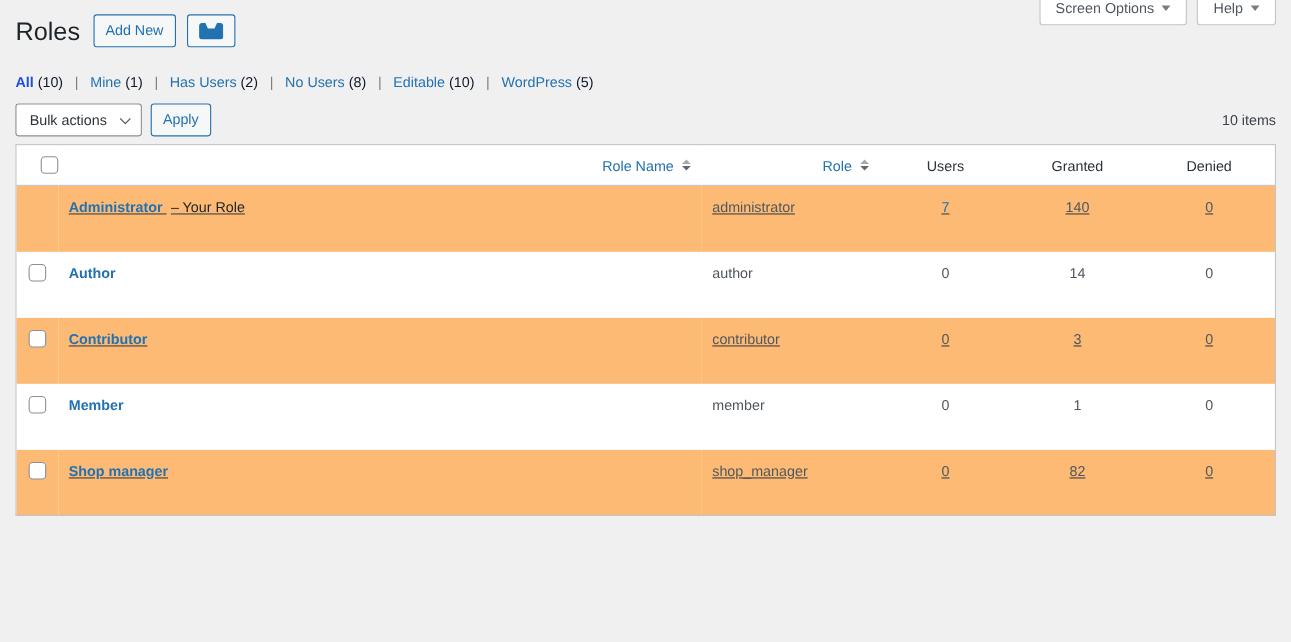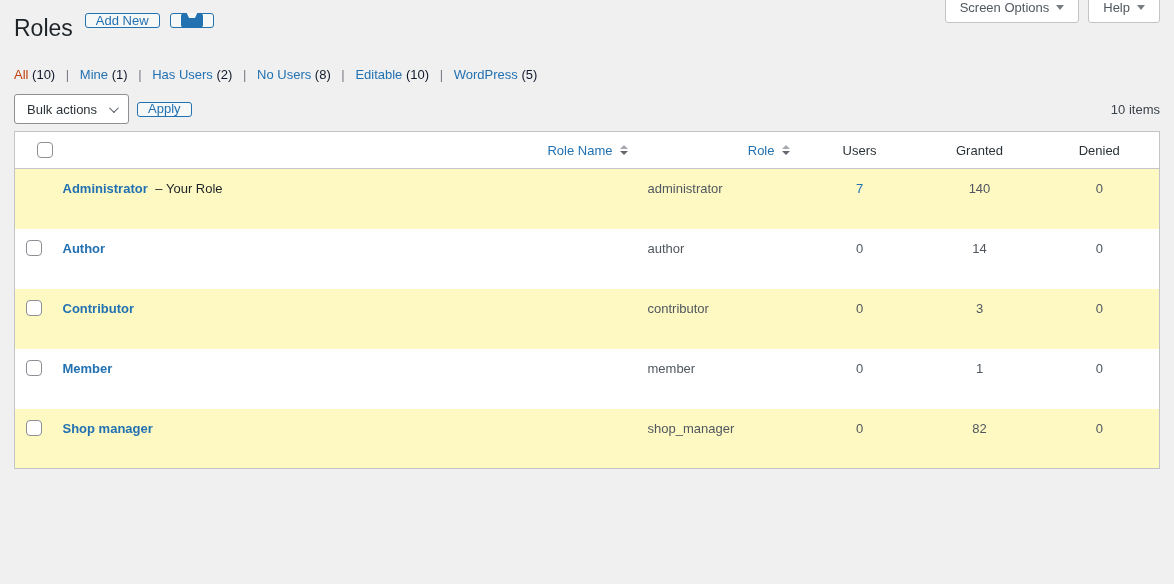--- a/index.html
+++ b/index.html
@@ -21,34 +21,34 @@
     display: inline-flex; align-items: center; gap: 7px; cursor: pointer;
   }
   .tri-down { width: 0; height: 0; border-left: 4px solid transparent;
     border-right: 4px solid transparent; border-top: 5px solid #787c82; display: inline-block; }
 
   
   .page-header { display: flex; align-items: flex-start; }
   h1.page-title { font-size: 23px; font-weight: 400; color: #1d2327; margin: 0; padding: 0; line-height: 30px; }
   .btn {
     display: inline-flex; align-items: center; justify-content: center;
-    height: 15px; padding: 0 10px; background: #f6f7f7;
+    height: 30px; padding: 0 10px; background: #f6f7f7;
     border: 1px solid #2271b1; border-radius: 3px; color: #2271b1;
     cursor: pointer; text-decoration: none; line-height: 28px; white-space: nowrap;
   }
   .add-new-btn { margin-left: 12px; }
   .icon-btn { margin-left: 10px; width: 44px; padding: 0; }
   .icon-btn svg { display: block; }
 
   
   .subsubsub { list-style: none; margin: 24px 0 0; padding: 0; }
   .subsubsub li { display: inline; }
   .subsubsub li:not(:last-child)::after { content: "|"; color: #787c82; margin: 0 7px; }
   .subsubsub a { color: #2271b1; text-decoration: none; cursor: pointer; }
-  .subsubsub .current-label { color: #c2410c; font-weight: 400; }
+  .subsubsub .current-label { color: #1d4ed8; font-weight: 700; }
   .subsubsub .count { color: #0f172a; }
 
   
   .tablenav { margin-top: 12px; display: flex; align-items: center; }
   .bulk-select {
     height: 30px; background: #fff; border: 1px solid #8c8f94; border-radius: 3px;
     padding: 0 12px; display: inline-flex; align-items: center; gap: 12px;
     color: #2c3338; cursor: pointer;
   }
   .chev { width: 7px; height: 7px; border-right: 1.6px solid #50575e; border-bottom: 1.6px solid #50575e;
@@ -70,21 +70,21 @@
   th.col-role { width: 162px; }
   th.col-users, th.col-granted, th.col-denied { width: 120px; text-align: center; }
   th .sort-link { color: #2271b1; cursor: pointer; display: inline-flex; align-items: center; gap: 7px; }
   .sort-ind { display: inline-flex; flex-direction: column; gap: 2px; }
   .sort-up { width: 0; height: 0; border-left: 4px solid transparent; border-right: 4px solid transparent;
     border-bottom: 4px solid #a7aaad; }
   .sort-down { width: 0; height: 0; border-left: 4px solid transparent; border-right: 4px solid transparent;
     border-top: 4px solid #646970; }
 
   tbody tr { height: 60px; background: #fff; }
-  tbody tr.alternate { background: #fef9c3; }
+  tbody tr.alternate { background: #fdba74; text-decoration: underline; }
   tbody td { vertical-align: top; padding: 12px 10px; color: #50575e; }
   tbody td.col-cb { padding-top: 11px; }
   td.num { text-align: center; }
   .row-title { color: #2271b1; font-weight: 700; text-decoration: none; cursor: pointer; }
   .row-suffix { color: #1d2327; margin-left: 4px; }
   .users-val.is-link { color: #2271b1; cursor: pointer; }
   .checkbox {
     width: 16px; height: 16px; display: inline-block; background: #fff;
     border: 1px solid #8c8f94; border-radius: 4px; cursor: pointer;
   }

